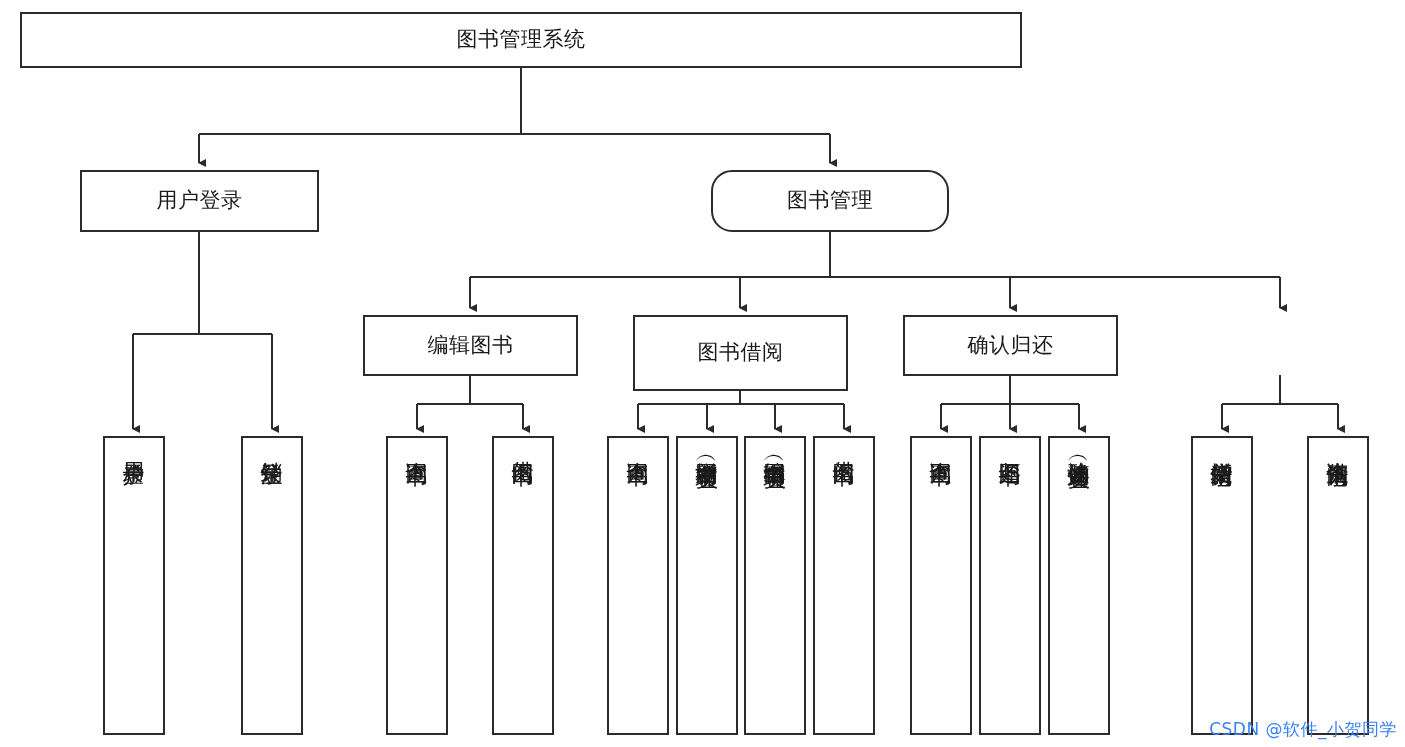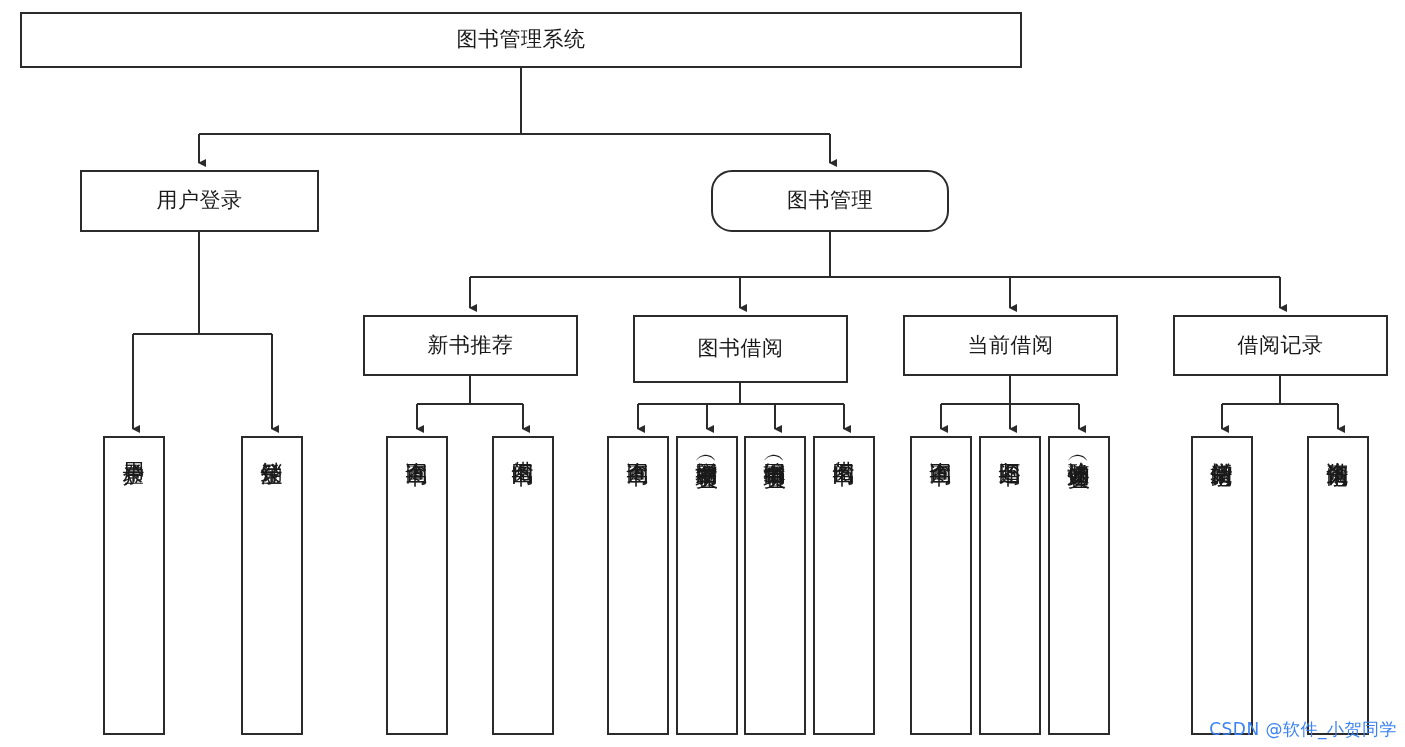--- a/index.html
+++ b/index.html
@@ -136,30 +136,27 @@
   </div>
 
   <div class="node horiz" style="left:80px; top:170px; width:239px; height:62px;">
     <span class="label">用户登录</span>
   </div>
   <div class="node horiz" style="left:711px; top:170px; width:238px; height:62px;border-radius:21px;">
     <span class="label">图书管理</span>
   </div>
 
   <div class="node horiz" style="left:363px; top:315px; width:215px; height:61px;">
-    <span class="label">新书推荐</span>
-  </div>
-  <div class="node horiz" style="left:633px; top:315px; width:215px; height:68px;">
+    <span class="label">编辑图书</span>
+  </div>
+  <div class="node horiz" style="left:633px; top:315px; width:215px; height:76px;">
     <span class="label">图书借阅</span>
   </div>
   <div class="node horiz" style="left:903px; top:315px; width:215px; height:61px;">
-    <span class="label">当前借阅</span>
-  </div>
-  <div class="node horiz" style="left:1173px; top:315px; width:215px; height:61px;">
-    <span class="label">借阅记录</span>
+    <span class="label">确认归还</span>
   </div>
 
   <div class="node vert" style="left:103px; top:436px; width:62px; height:299px;">
     <span class="label">用户登录</span>
   </div>
   <div class="node vert" style="left:241px; top:436px; width:62px; height:299px;">
     <span class="label">注销登录</span>
   </div>
 
   <div class="node vert" style="left:386px; top:436px; width:62px; height:299px;">

